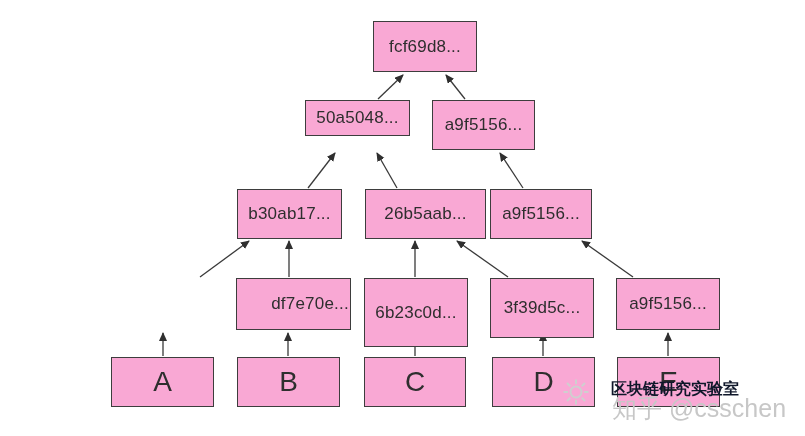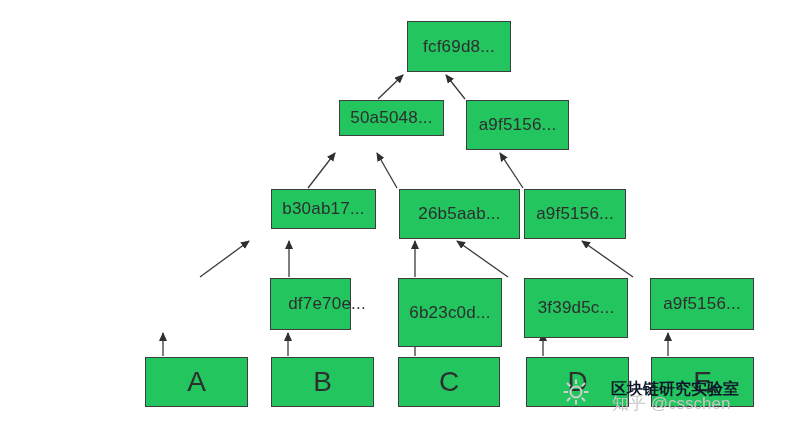--- a/index.html
+++ b/index.html
@@ -20,26 +20,25 @@
     left: 0;
     top: 0;
     width: 805px;
     height: 436px;
     pointer-events: none;
   }
   .node {
     position: absolute;
     box-sizing: border-box;
     border: 1.5px solid #3d3d3d;
-    background: #22c55e;
+    background: #f9a8d4;
     display: flex;
     align-items: center;
     justify-content: center;
     color: #2e2e2e;
-    margin-left: 34px;
   }
   .hash-node {
     font-size: 17px;
     letter-spacing: 0.2px;
   }
   .leaf-node {
     font-size: 28px;
   }
   .wm-icon {
     position: absolute;
@@ -52,21 +51,21 @@
     top: 379px;
     font-size: 16px;
     font-weight: bold;
     color: #0f172a;
     white-space: nowrap;
   }
   .wm-light {
     position: absolute;
     left: 612px;
     top: 392px;
-    font-size: 17px;
+    font-size: 25px;
     color: #c7c7c7;
     white-space: nowrap;
   }
 </style>
 </head>
 <body>
 
 <div id="canvas">
 
   <svg id="edges-svg" viewBox="0 0 805 436" xmlns="http://www.w3.org/2000/svg">
@@ -95,25 +94,25 @@
       <line x1="378" y1="99" x2="403" y2="75" marker-end="url(#arrow)"></line>
       <line x1="465" y1="99" x2="446" y2="75" marker-end="url(#arrow)"></line>
     </g>
   </svg>
 
   <div class="node hash-node" style="left:373px; top:21px; width:104px; height:51px;">fcf69d8...</div>
 
   <div class="node hash-node" style="left:305px; top:100px; width:105px; height:36px;">50a5048...</div>
   <div class="node hash-node" style="left:432px; top:100px; width:103px; height:50px;">a9f5156...</div>
 
-  <div class="node hash-node" style="left:237px; top:189px; width:105px; height:40px;text-align:right;">b30ab17...</div>
+  <div class="node hash-node" style="left:237px; top:189px; width:105px; height:50px;text-align:right;">b30ab17...</div>
   <div class="node hash-node" style="left:365px; top:189px; width:121px; height:50px;">26b5aab...</div>
   <div class="node hash-node" style="left:490px; top:189px; width:102px; height:50px;">a9f5156...</div>
 
-  <div class="node hash-node" style="left:236px; top:278px; width:81px; height:52px;padding-left:33px;">df7e70e...</div>
+  <div class="node hash-node" style="left:236px; top:278px; width:115px; height:52px;padding-left:33px;">df7e70e...</div>
   <div class="node hash-node" style="left:364px; top:278px; width:104px; height:69px;">6b23c0d...</div>
   <div class="node hash-node" style="left:490px; top:278px; width:104px; height:60px;">3f39d5c...</div>
   <div class="node hash-node" style="left:616px; top:278px; width:104px; height:52px;">a9f5156...</div>
 
   <div class="node leaf-node" style="left:111px; top:357px; width:103px; height:50px;">A</div>
   <div class="node leaf-node" style="left:237px; top:357px; width:103px; height:50px;">B</div>
   <div class="node leaf-node" style="left:364px; top:357px; width:102px; height:50px;">C</div>
   <div class="node leaf-node" style="left:492px; top:357px; width:103px; height:50px;">D</div>
   <div class="node leaf-node" style="left:617px; top:357px; width:103px; height:50px;">E</div>
 

